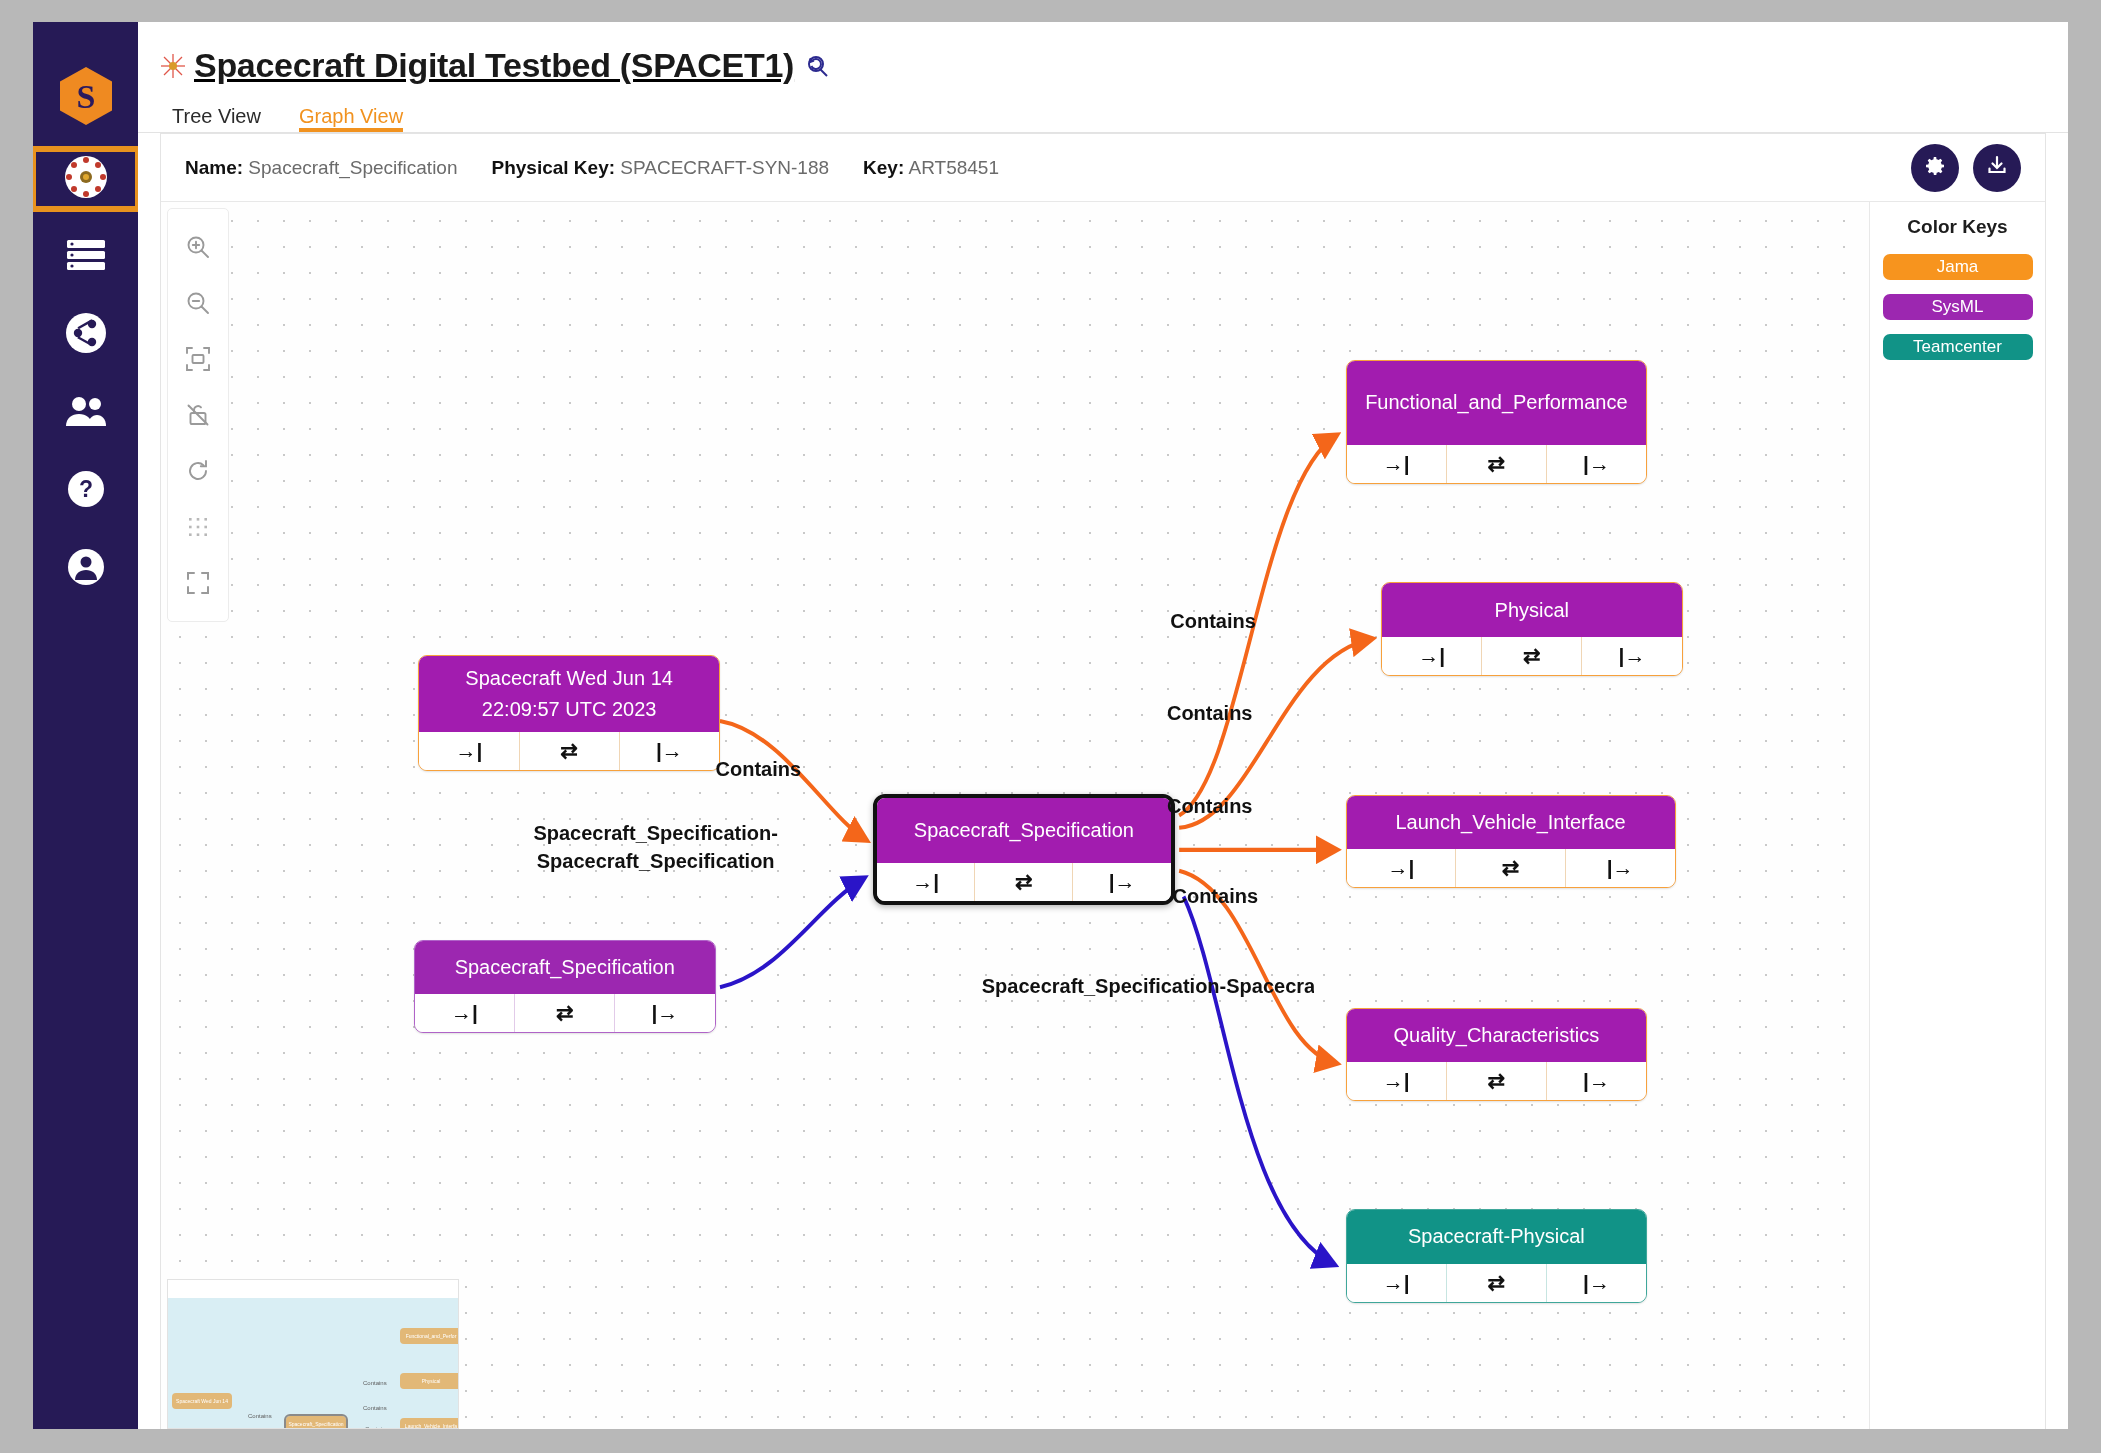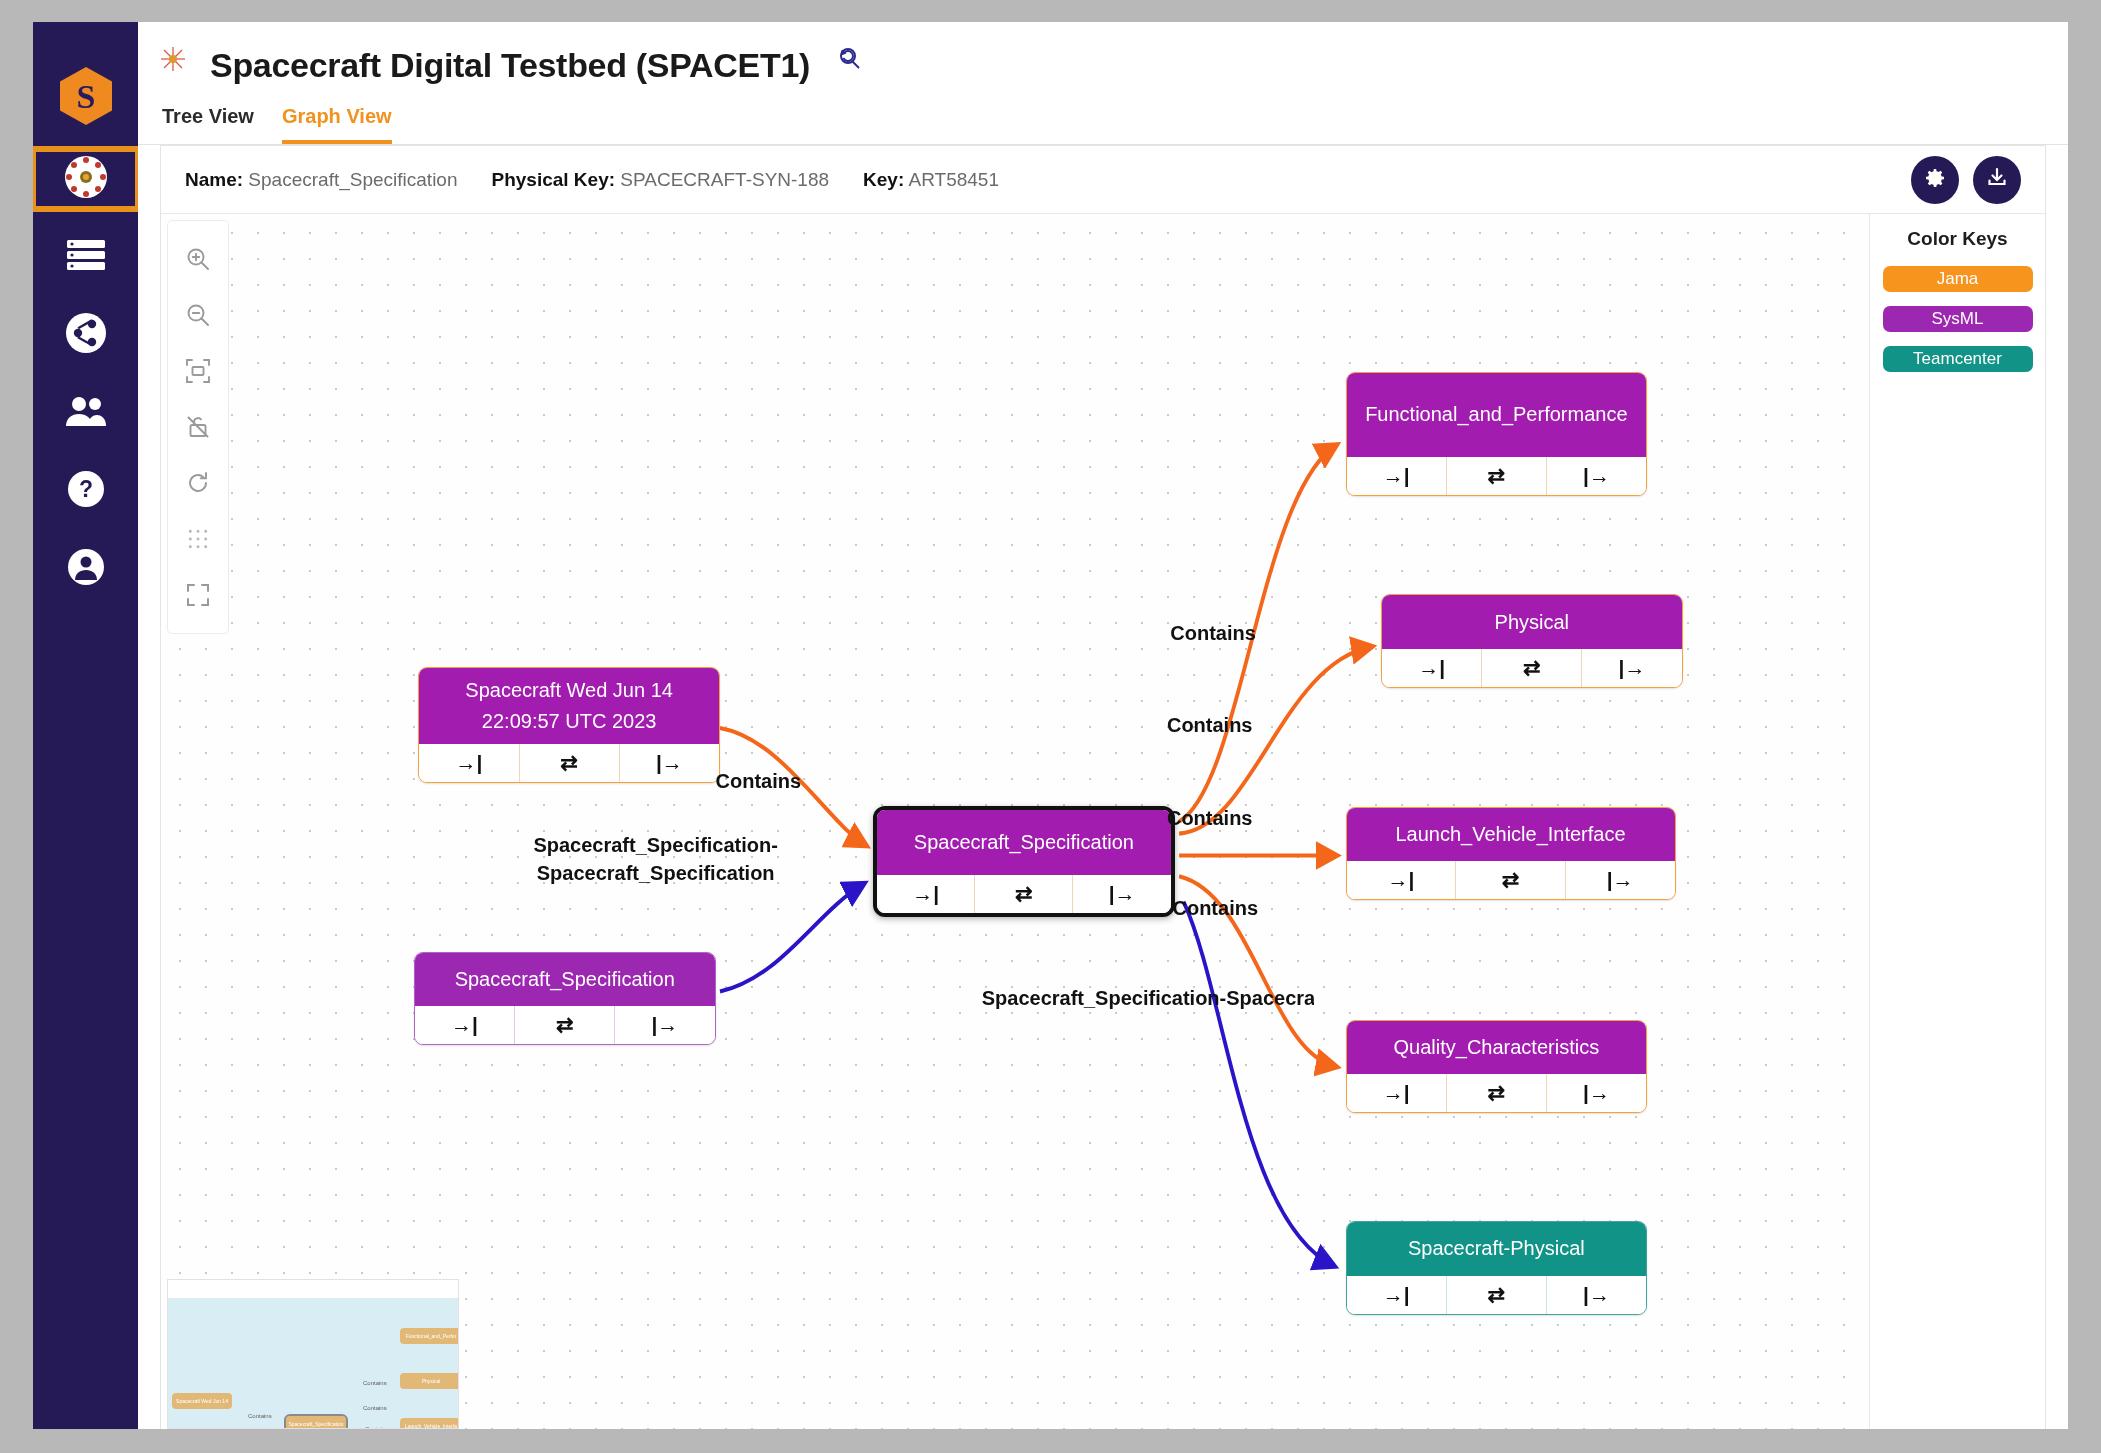--- a/index.html
+++ b/index.html
@@ -43,33 +43,34 @@
   .rail-item.active::after {
     content:''; position:absolute; left:0; top:0; right:0; bottom:0;
     border: 3px solid #e8921e;
     pointer-events:none;
   }
 
   
   .main { flex: 1 1 auto; display: flex; flex-direction: column; min-width: 0; background:#fff; }
 
   .page-head { padding: 24px 0 0 22px; }
-  .title-row { display: flex; gap: 24px; }
+  .title-row { display: flex; align-items: center; gap: 8px; text-decoration: underline; }
   .title-star { width: 26px; height: 26px; flex: 0 0 26px; }
   .page-title {
     font-size: 34px; font-weight: bold; color: #1a1a1a;
     letter-spacing: -0.3px; white-space: nowrap;
   }
   .title-refresh { width: 24px; height: 24px; margin-left: 4px; }
 
   .tabs { display:flex; gap: 28px; margin-top: 20px; padding-left: 2px; }
   .tab {
-    font-size: 20px; font-weight: bold; color: #2b2b2b;
-    padding-bottom: 12px; border-bottom: 4px solid transparent;
+    font-size: 20px; font-weight: normal; color: #2b2b2b;
+    border-bottom: 4px solid transparent;
     white-space: nowrap;
+    margin-left: 10px;
   }
   .tab.active { color: #f1921f; border-bottom-color: #f1921f; }
   .tabs-underline { height: 1px; background: #e3e3e3; }
 
   
   .panel {
     margin: 0 22px 0 22px;
     border: 1px solid #e4e4e4;
     border-bottom: none;
     display: flex; flex-direction: column;

